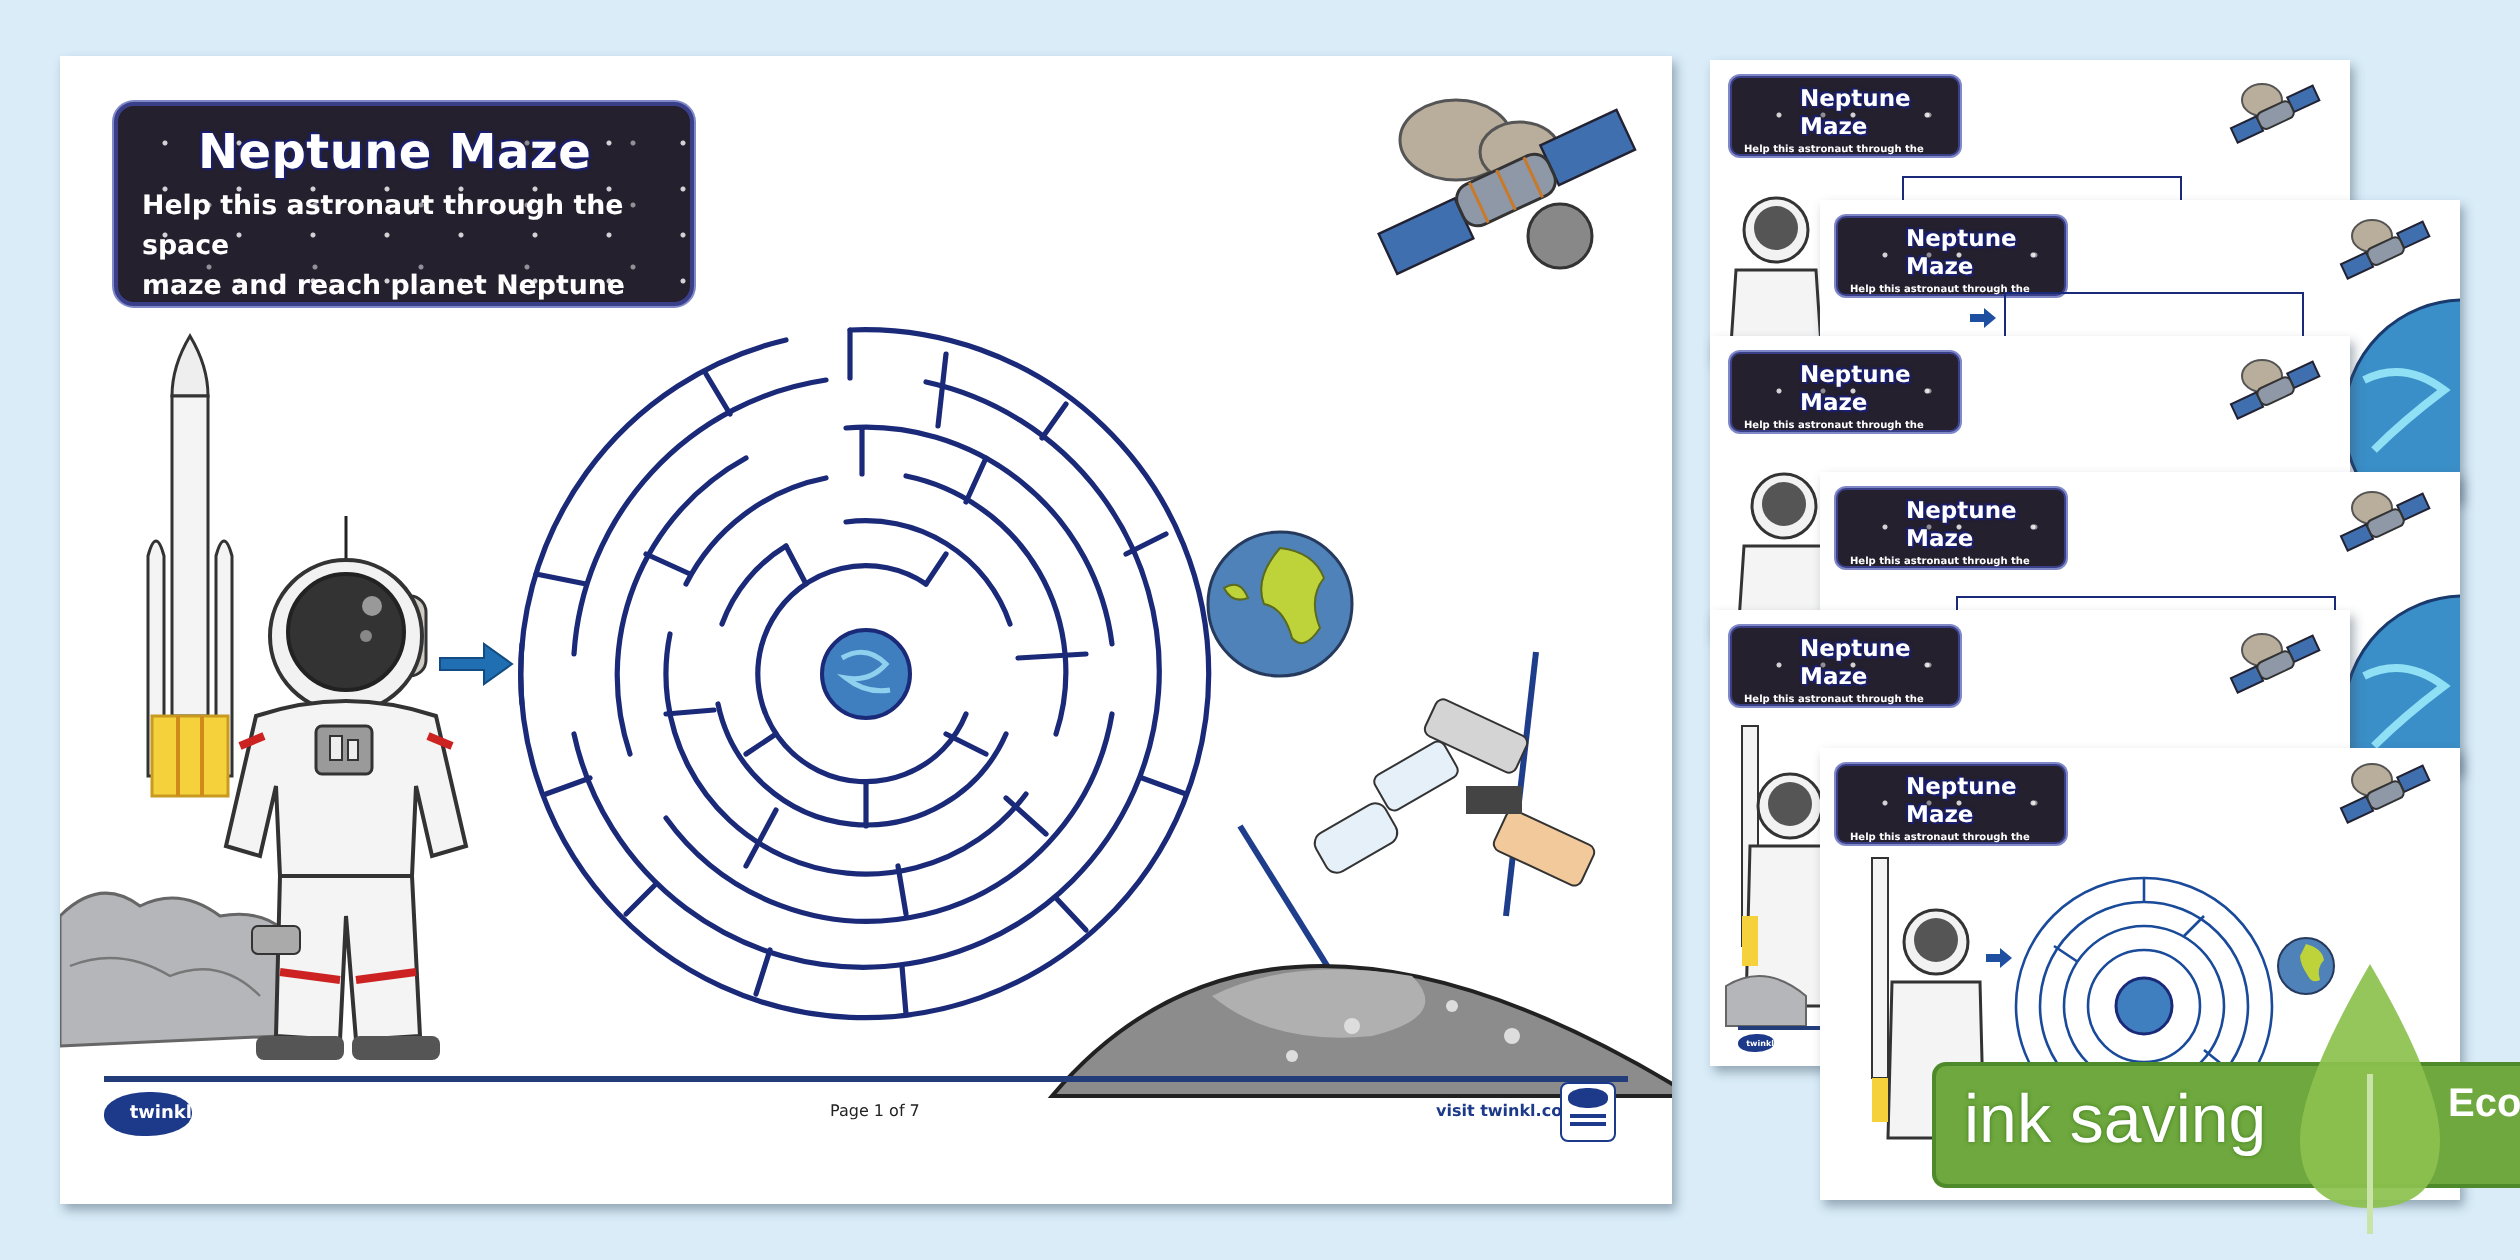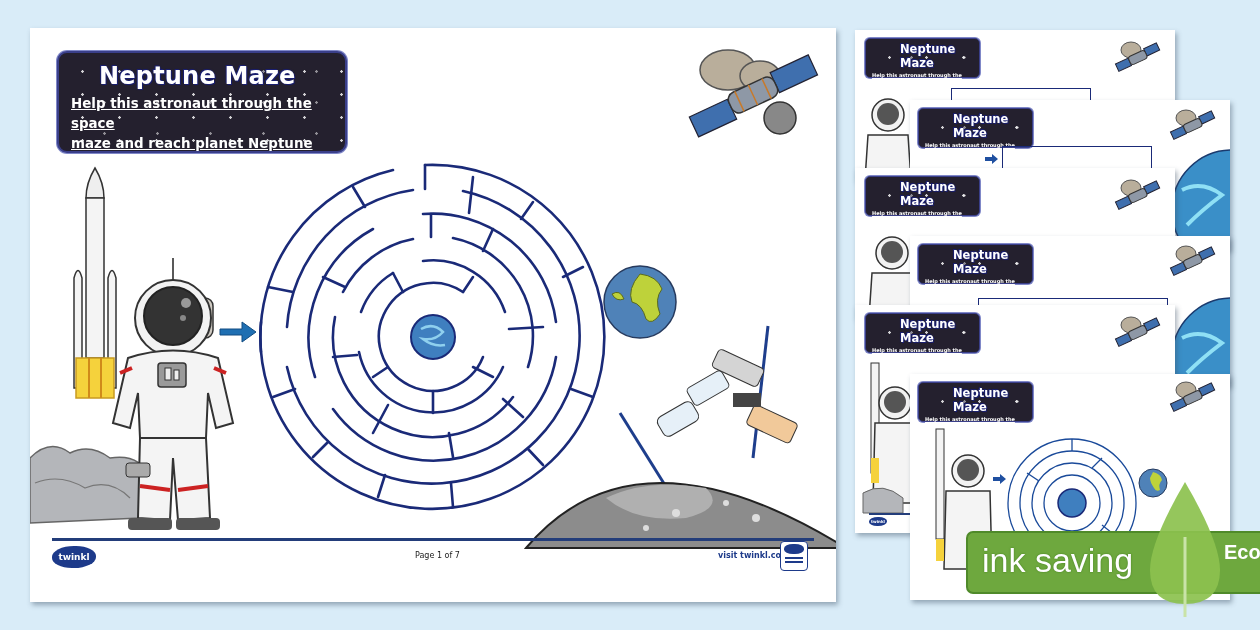--- a/index.html
+++ b/index.html
@@ -23,28 +23,28 @@
     background-size: 37px 23px, 53px 31px;
     background-position: 5px 7px, 19px 3px;
   }
   .main-title-box { left: 27px; top: 23px; width: 290px; height: 102px; padding: 9px 12px; }
   .title-text {
     color: #fff; font-family: "DejaVu Sans", sans-serif; font-weight: bold;
     text-shadow: 0 0 2px #1a1f70, 1px 1px 0 #1a1f70, -1px -1px 0 #1a1f70;
     margin-left: 28px;
   }
   .main-title-box .title-text { font-size: 24px; letter-spacing: 0.2px; }
-  .subtitle-text { color: #fff; font-family: "DejaVu Sans", sans-serif; text-decoration: underline; }
+  .subtitle-text { color: #fff; font-family: "DejaVu Sans", sans-serif; }
   .main-title-box .subtitle-text { font-size: 13.4px; line-height: 20px; margin-top: 4px; font-weight: bold; }
 
   .footer-line { position: absolute; left: 22px; right: 22px; height: 3px; background: #233d7a; }
   .main-page .footer-line { top: 510px; }
   .twinkl-logo {
     position: absolute; background: #1d3a8a; color: #fff; font-weight: bold;
-    border-radius: 50% 45% 50% 45%; text-align: center;
+    border-radius: 50% 45% 50% 45%; text-align: right;
     font-family: "DejaVu Sans", sans-serif;
   }
   .main-page .twinkl-logo { left: 22px; top: 518px; width: 44px; height: 22px; font-size: 9px; line-height: 22px; }
   .page-num { position: absolute; left: 385px; top: 523px; font-size: 8px; color: #222; text-align: right; }
   .visit { position: absolute; left: 688px; top: 523px; font-size: 8px; color: #1d3a8a; font-weight: bold; }
   .badge {
     position: absolute; left: 750px; top: 513px; width: 28px; height: 30px;
     border: 1.5px solid #1d3a8a; border-radius: 4px; background: #fff;
   }
   .badge .mini { position: absolute; left: 3px; top: 2px; width: 20px; height: 10px; background: #1d3a8a; border-radius: 45%; }

